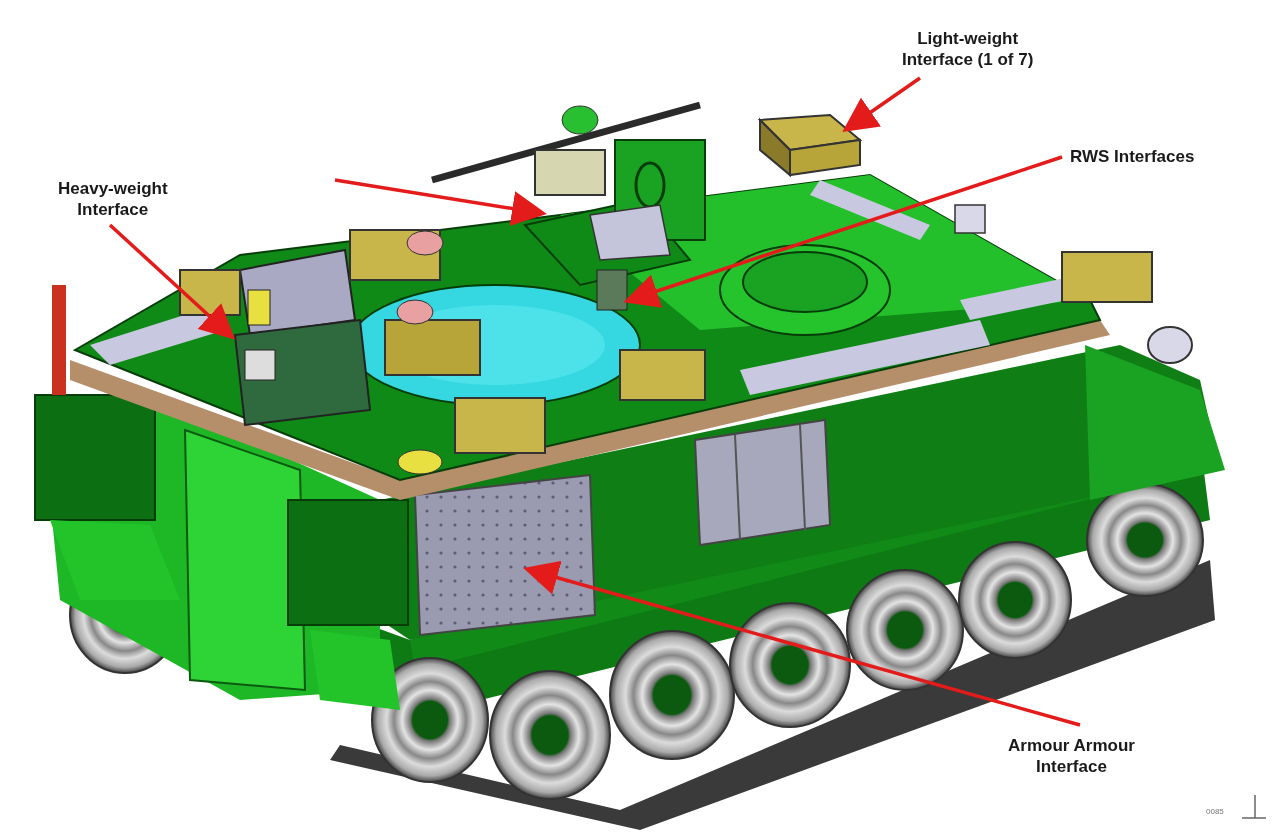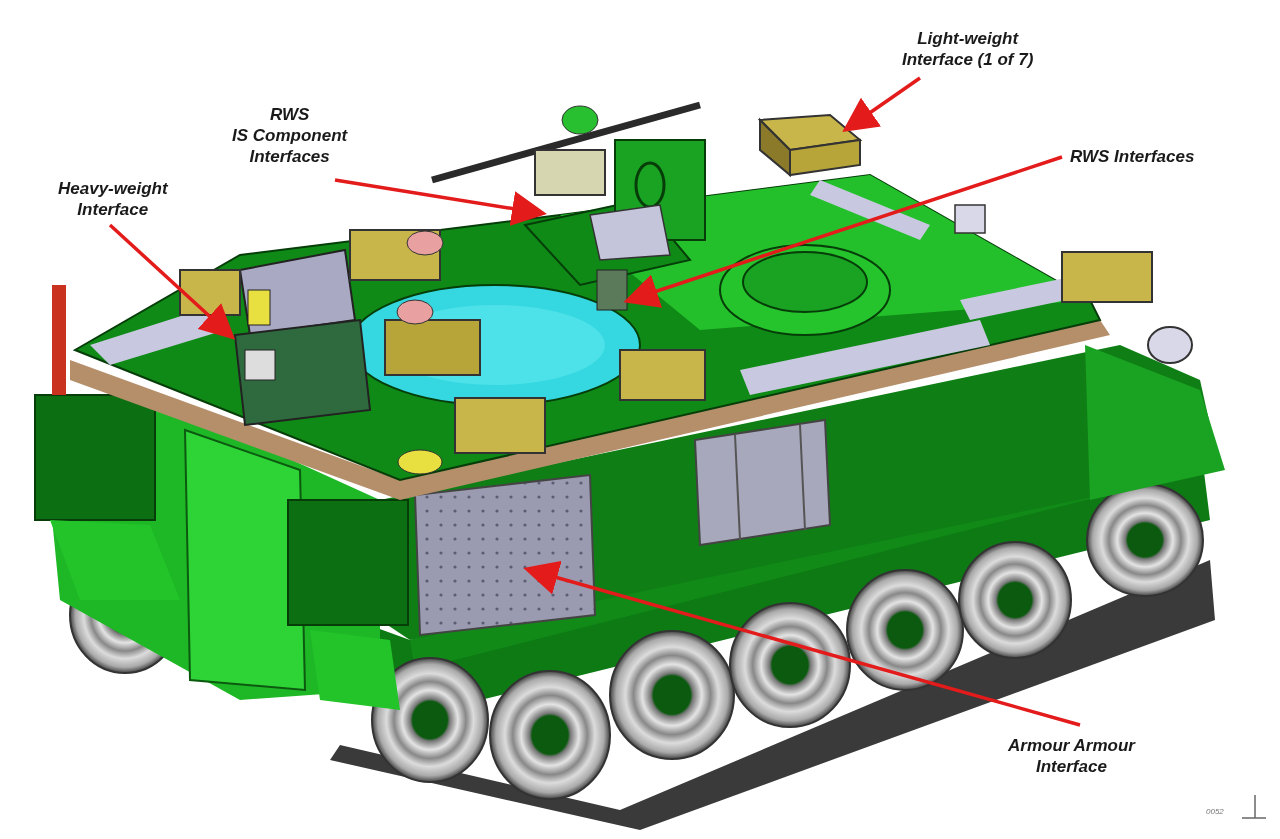--- a/index.html
+++ b/index.html
@@ -1,17 +1,17 @@
 <!DOCTYPE html>
 <html><head>
 <meta charset="utf-8">
 <style>
   html, body { margin:0; padding:0; background:#ffffff; }
   body { width:1280px; height:839px; overflow:hidden; position:relative; font-family:"Liberation Sans", sans-serif; }
-  #stage { position:absolute; left:0; top:0; width:1040px; height:839px;font-style:italic; }
+  #stage { position:absolute; left:0; top:0; width:1040px; height:839px; }
   .label { position:absolute; font-weight:bold; color:#1a1a1a; font-size:17px; line-height:21px; text-align:center; white-space:nowrap; }
   .label span { display:block; }
   #corner-id { position:absolute; left:1206px; top:807px; font-size:8px; color:#777; }
 </style>
 </head>
 <body>
 
 <div id="stage">
 <svg width="1280" height="839" viewBox="0 0 1280 839" xmlns="http://www.w3.org/2000/svg">
   <defs>
@@ -144,31 +144,26 @@
   <g stroke="#666" stroke-width="1.5">
     <line x1="1255" y1="795" x2="1255" y2="818"></line>
     <line x1="1242" y1="818" x2="1266" y2="818"></line>
   </g>
 </svg>
 
   <div class="label" style="left:902px; top:28px;">
     <span>Light-weight</span>
     <span>Interface  (1 of 7)</span>
   </div>
-  <div class="label" style="left:232px; top:104px;">
-    <span>RWS</span>
-    <span>IS Component</span>
-    <span>Interfaces</span>
-  </div>
   <div class="label" style="left:58px; top:178px;">
     <span>Heavy-weight</span>
     <span>Interface</span>
   </div>
   <div class="label" style="left:1070px; top:146px;">
     <span>RWS Interfaces</span>
   </div>
   <div class="label" style="left:1008px; top:735px;">
     <span>Armour Armour</span>
     <span>Interface</span>
   </div>
 
-  <div id="corner-id">0052</div>
+  <div id="corner-id">0085</div>
 </div>
 
 </body></html>

